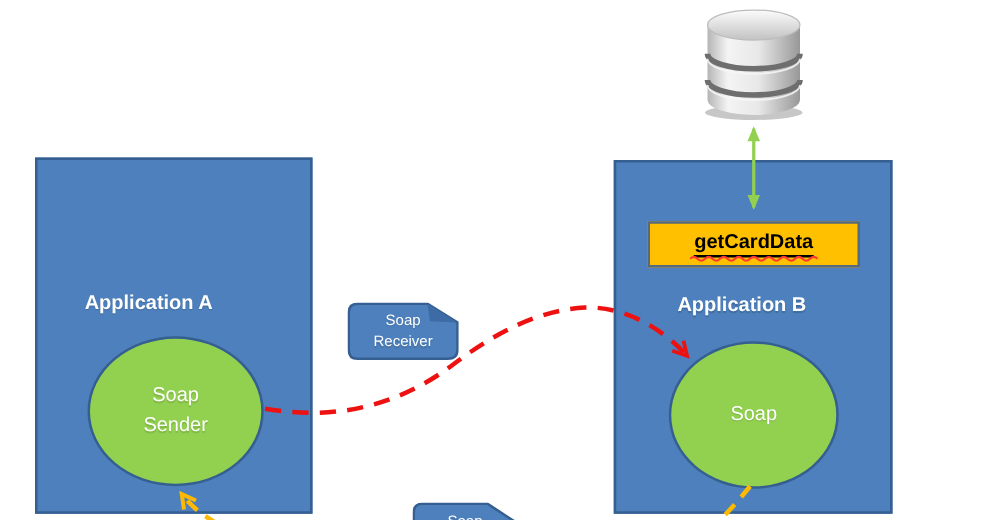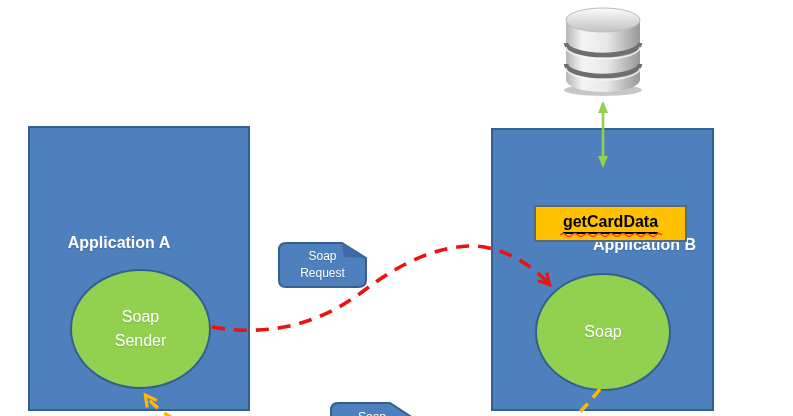--- a/index.html
+++ b/index.html
@@ -51,23 +51,23 @@
 
   <div class="abs app-box lowlayer" style="left:28px;top:126px;width:222px;height:285px;"></div>
   <div class="abs app-title lowlayer" style="left:28px;top:234px;width:182px;">Application A</div>
 
   <div class="abs node lowlayer" style="left:70px;top:269px;width:141px;height:120px;">
     <div>Soap</div>
     <div>Sender</div>
   </div>
 
   <div class="abs app-box lowlayer" style="left:491px;top:128px;width:223px;height:283px;"></div>
-  <div class="abs app-title lowlayer" style="left:491px;top:236px;width:205px;text-align:right;">Application B</div>
+  <div class="abs app-title lowlayer" style="left:491px;top:236px;width:205px;">Application B</div>
 
-  <div class="abs method-box lowlayer" style="left:534px;top:177px;width:153px;height:37px;margin-top:28px;">
+  <div class="abs method-box lowlayer" style="left:518px;top:177px;width:170px;height:37px;">
     <span class="method-label">
       <span>getCardData</span>
       <svg class="squiggle" width="104" height="6">
         <path d="M0 3 q 3 -3 6 0 t 6 0 t 6 0 t 6 0 t 6 0 t 6 0 t 6 0 t 6 0 t 6 0 t 6 0 t 6 0 t 6 0 t 6 0 t 6 0 t 6 0 t 6 0 t 6 0" stroke="#ff3b30" stroke-width="1.6" fill="none"></path>
       </svg>
     </span>
   </div>
 
   <div class="abs node lowlayer" style="left:535px;top:273px;width:136px;height:118px;">
     <div>Soap</div>
@@ -95,21 +95,21 @@
     <ellipse cx="42" cy="16" rx="37" ry="12" fill="url(#topG)" stroke="#bdbdbd" stroke-width="1"></ellipse>
   </svg>
 
   <div class="abs plaque" style="left:278px;top:242px;width:89px;height:46px;">
     <svg width="89" height="46" viewBox="0 0 89 46">
       <path d="M8 1 H64 L88 16 V38 Q88 45 80 45 H8 Q1 45 1 38 V8 Q1 1 8 1 Z" fill="#4d80bc" stroke="#365f91" stroke-width="2"></path>
       <path d="M64 1 L88 16 L66 15 Z" fill="#3c6ba5"></path>
     </svg>
     <div class="plaque-text">
       <div>Soap</div>
-      <div>Request</div>
+      <div>Receiver</div>
     </div>
   </div>
 
   <div class="abs plaque" style="left:330px;top:402px;width:84px;height:46px;">
     <svg width="84" height="46" viewBox="0 0 84 46">
       <path d="M8 1 H60 L83 16 V38 Q83 45 75 45 H8 Q1 45 1 38 V8 Q1 1 8 1 Z" fill="#4d80bc" stroke="#365f91" stroke-width="2"></path>
     </svg>
     <div class="plaque-text" style="justify-content:flex-start;padding-top:7px;">
       <div>Soap</div>
     </div>

